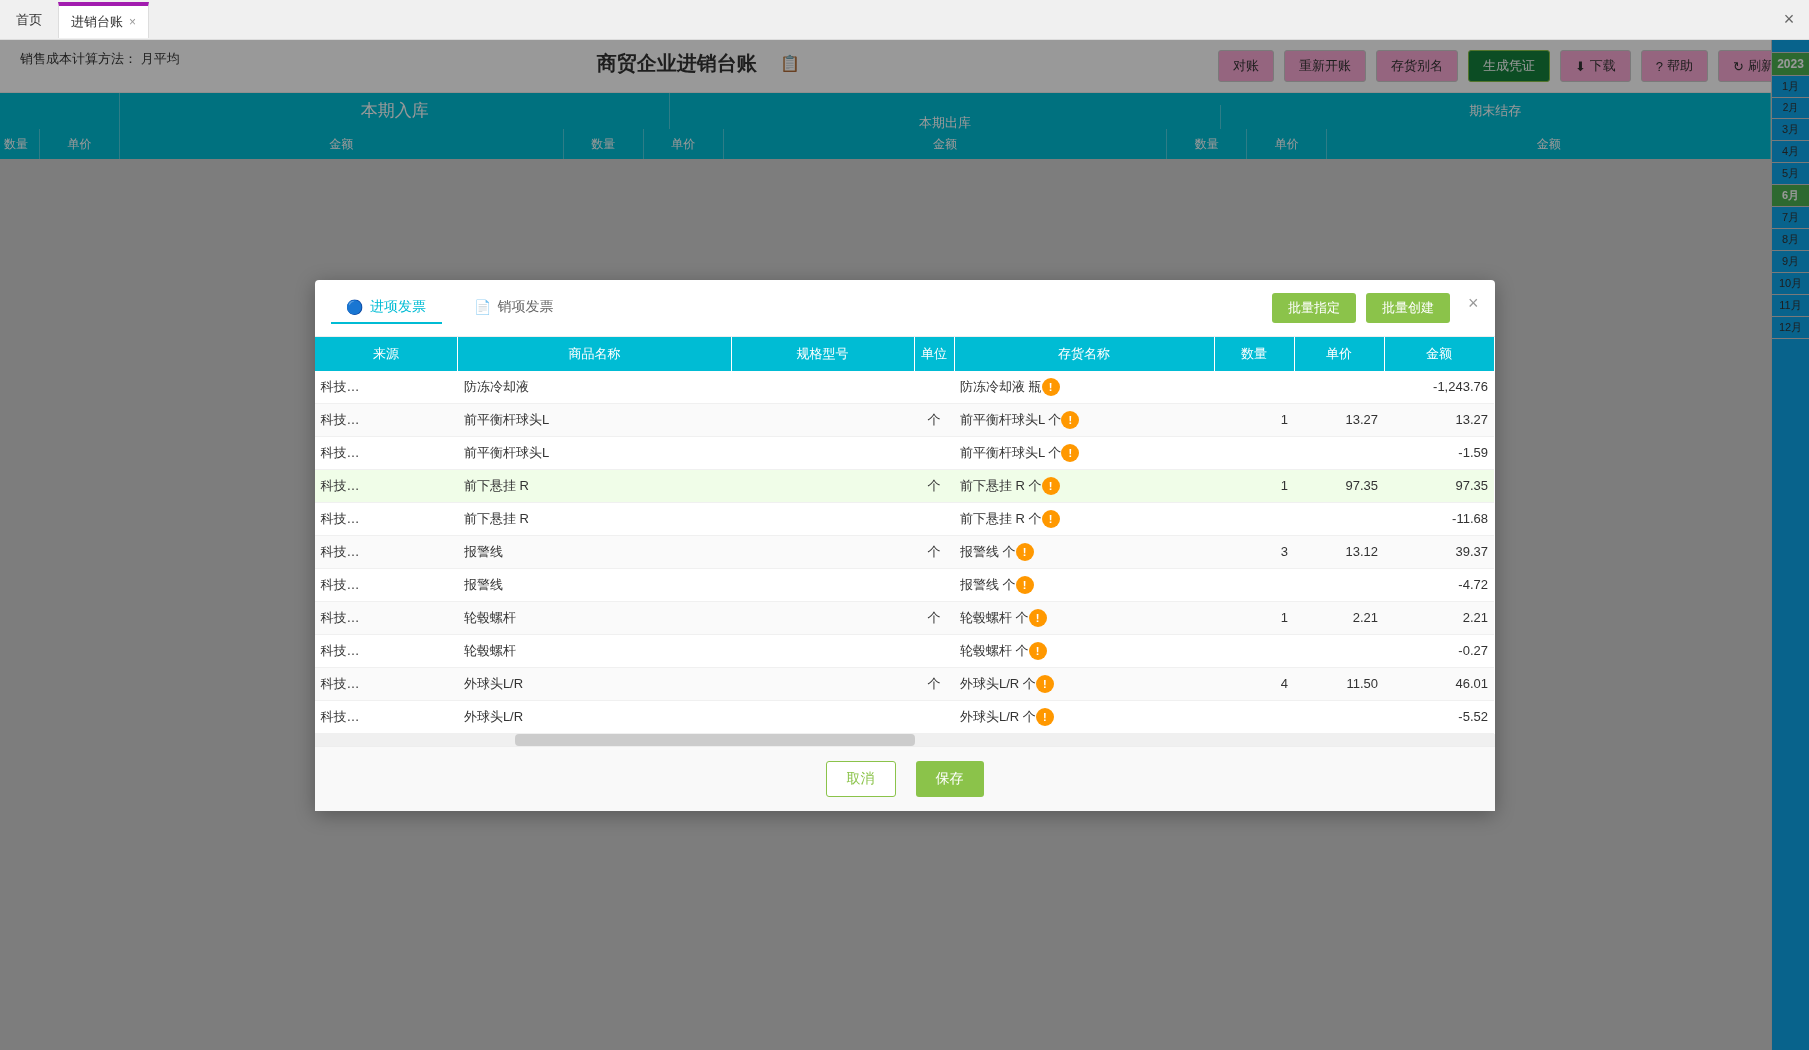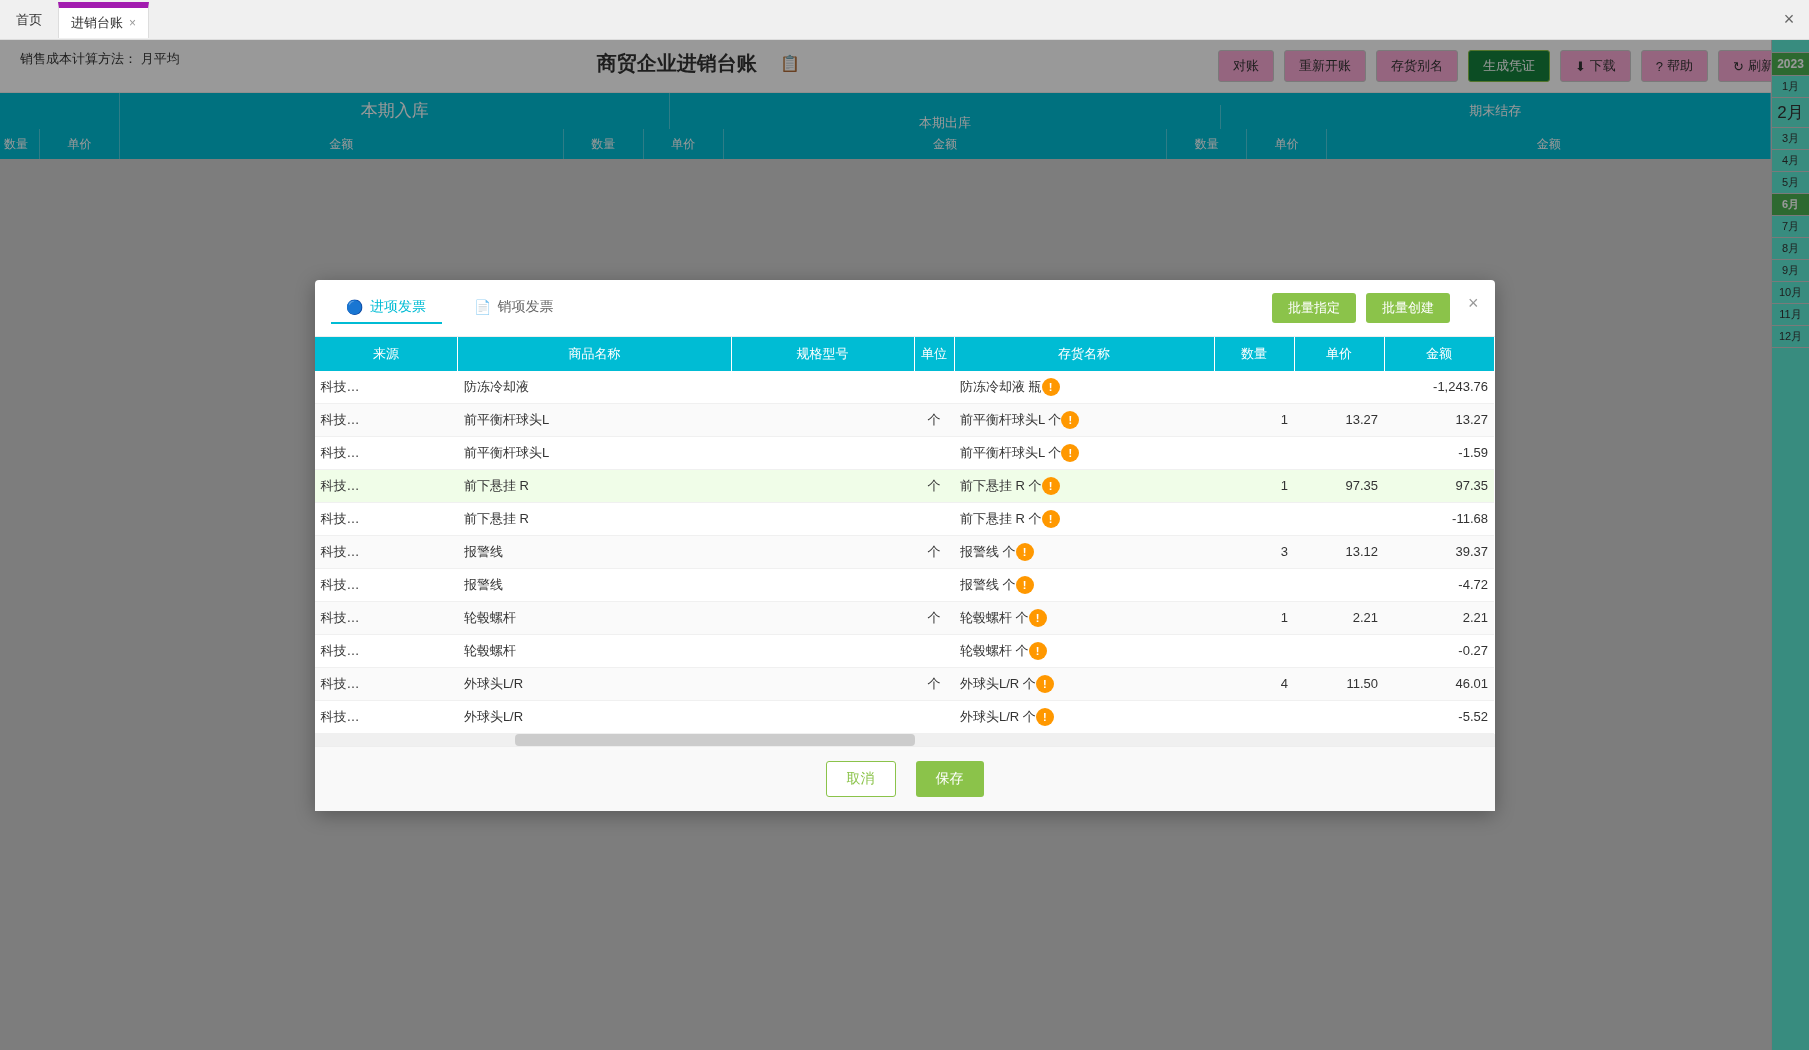--- a/index.html
+++ b/index.html
@@ -1,21 +1,21 @@
 <!DOCTYPE html>
 <html><head>
   <meta charset="utf-8">
   <style>
     * { box-sizing: border-box; margin: 0; padding: 0; }
     body { font-family: 'Microsoft YaHei', Arial, sans-serif; font-size: 13px; background: #d0d0d0; overflow: hidden; width: 1809px; height: 1050px; }
 
     
     .top-bar { display: flex; align-items: center; height: 40px; background: #f0f0f0; border-bottom: 1px solid #ddd; }
     .tab-home { padding: 0 16px; height: 40px; line-height: 40px; color: #333; cursor: pointer; }
-    .tab-active { background: white; border-top: 6px solid #a21caf; border-right: 1px solid #ddd; border-left: 1px solid #ddd; color: #333; display: flex; align-items: center; gap: 6px; padding: 0 12px; height: 36px; }
+    .tab-active { background: white; border-top: 4px solid #a21caf; border-right: 1px solid #ddd; border-left: 1px solid #ddd; color: #333; display: flex; align-items: center; gap: 6px; padding: 0 12px; height: 36px; }
     .tab-close { color: #999; cursor: pointer; font-size: 12px; }
     .top-close-btn { margin-left: auto; width: 40px; height: 40px; display: flex; align-items: center; justify-content: center; cursor: pointer; font-size: 18px; color: #666; }
 
     
     .main-area { display: flex; flex-direction: column; height: calc(1050px - 40px); position: relative; }
 
     
     .toolbar { display: flex; align-items: flex-start; padding: 10px 20px; background: white; border-bottom: 1px solid #eee; gap: 10px; }
     .toolbar-left { font-size: 13px; color: #333; }
     .toolbar-title { flex: 1; text-align: center; font-size: 20px; font-weight: bold; color: #333; display: flex; align-items: center; justify-content: center; gap: 24px; }
@@ -277,26 +277,26 @@
       </div>
 
       <div class="modal-footer">
         <button class="modal-footer-btn btn-cancel">取消</button>
         <button class="modal-footer-btn btn-save">保存</button>
       </div>
 
     </div>
   </div>
 
-  <div style="position:absolute; right:0; top:0; width:38px; background:#5eead4; height:100%; display:flex; flex-direction:column; align-items:center; border-left:1px solid #ccc; z-index:50;">
+  <div style="position:absolute; right:0; top:0; width:38px; background:#0ea5e9; height:100%; display:flex; flex-direction:column; align-items:center; border-left:1px solid #ccc; z-index:50;">
     <div style="font-size:11px; color:#555; padding:6px 2px; writing-mode:vertical-lr; text-align:center; border-bottom: 1px solid #ccc; width:100%;">月份</div>
     <div style="width:100%; text-align:center; padding:4px 2px; font-size:12px; border-bottom:1px solid #ccc; cursor:pointer; background:#4caf50; color:white; font-weight:bold;">2023</div>
     <div id="months-container" style="width:100%;">
         <div style="width: 100%; text-align: center; padding: 3px 2px; font-size: 11px; cursor: pointer; border-bottom: 1px solid rgb(204, 204, 204); color: rgb(51, 51, 51);">1月</div>
-        <div style="width: 100%; text-align: center; padding: 3px 2px; font-size: 17px; cursor: pointer; border-bottom: 1px solid rgb(204, 204, 204); color: rgb(51, 51, 51);">2月</div>
+        <div style="width: 100%; text-align: center; padding: 3px 2px; font-size: 10px; cursor: pointer; border-bottom: 1px solid rgb(204, 204, 204); color: rgb(51, 51, 51);">2月</div>
         <div style="width: 100%; text-align: center; padding: 3px 2px; font-size: 11px; cursor: pointer; border-bottom: 1px solid rgb(204, 204, 204); color: rgb(51, 51, 51);">3月</div>
         <div style="width: 100%; text-align: center; padding: 3px 2px; font-size: 11px; cursor: pointer; border-bottom: 1px solid rgb(204, 204, 204); color: rgb(51, 51, 51);">4月</div>
         <div style="width: 100%; text-align: center; padding: 3px 2px; font-size: 11px; cursor: pointer; border-bottom: 1px solid rgb(204, 204, 204); color: rgb(51, 51, 51);">5月</div>
         <div style="width: 100%; text-align: center; padding: 3px 2px; font-size: 11px; cursor: pointer; border-bottom: 1px solid rgb(204, 204, 204); background: rgb(76, 175, 80); color: white; font-weight: bold;">6月</div>
         <div style="width: 100%; text-align: center; padding: 3px 2px; font-size: 11px; cursor: pointer; border-bottom: 1px solid rgb(204, 204, 204); color: rgb(51, 51, 51);">7月</div>
         <div style="width: 100%; text-align: center; padding: 3px 2px; font-size: 11px; cursor: pointer; border-bottom: 1px solid rgb(204, 204, 204); color: rgb(51, 51, 51);">8月</div>
         <div style="width: 100%; text-align: center; padding: 3px 2px; font-size: 11px; cursor: pointer; border-bottom: 1px solid rgb(204, 204, 204); color: rgb(51, 51, 51);">9月</div>
         <div style="width: 100%; text-align: center; padding: 3px 2px; font-size: 11px; cursor: pointer; border-bottom: 1px solid rgb(204, 204, 204); color: rgb(51, 51, 51);">10月</div>
         <div style="width: 100%; text-align: center; padding: 3px 2px; font-size: 11px; cursor: pointer; border-bottom: 1px solid rgb(204, 204, 204); color: rgb(51, 51, 51);">11月</div>
         <div style="width: 100%; text-align: center; padding: 3px 2px; font-size: 11px; cursor: pointer; border-bottom: 1px solid rgb(204, 204, 204); color: rgb(51, 51, 51);">12月</div>

